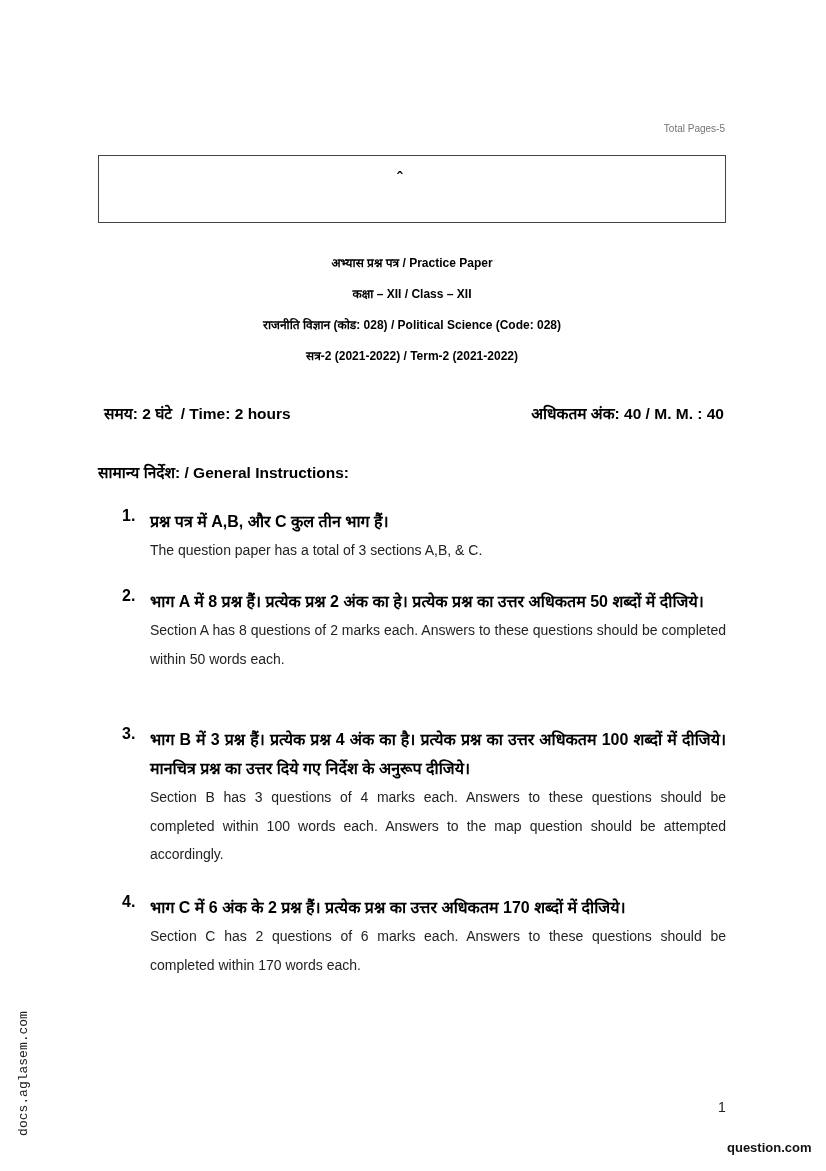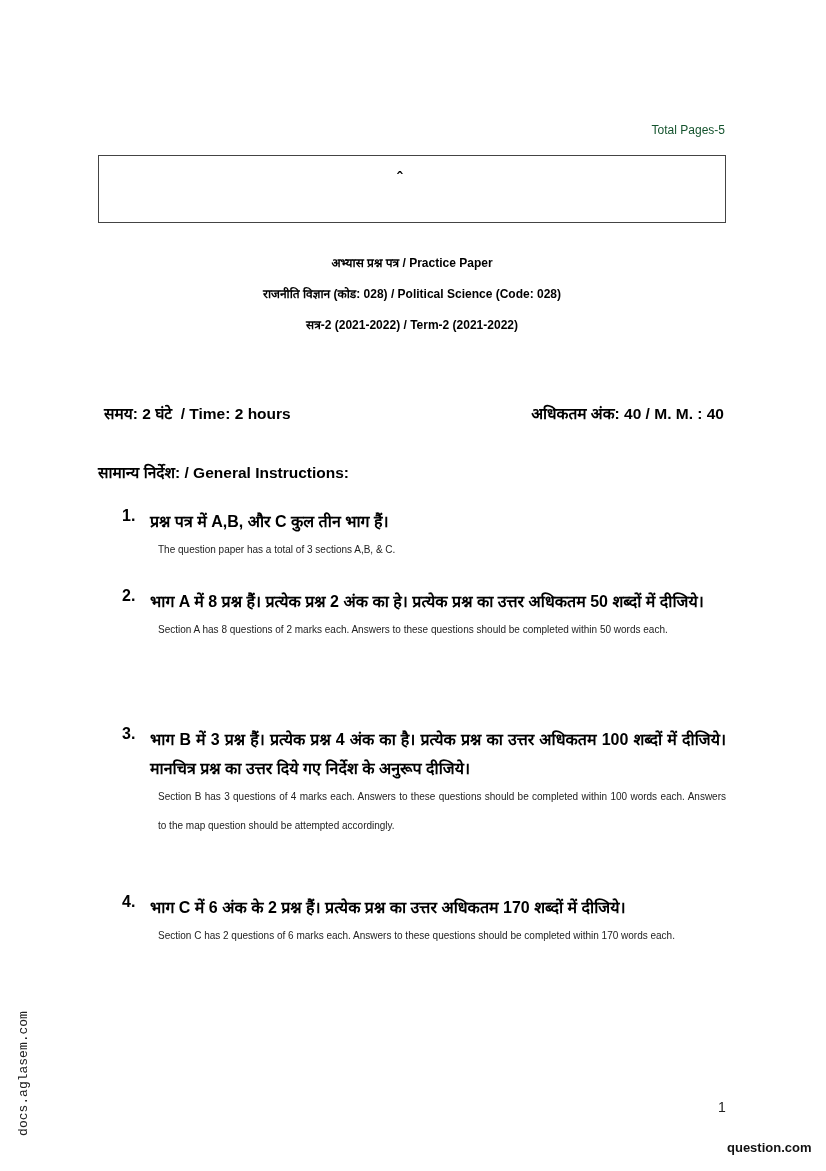--- a/index.html
+++ b/index.html
@@ -1,46 +1,47 @@
 <!DOCTYPE html>
 <html><head>
   <meta charset="utf-8">
   <style>
     html, body { margin: 0; padding: 0; background: #ffffff; }
     body { width: 826px; height: 1171px; position: relative; overflow: hidden; color: #000; font-family: "Liberation Sans", sans-serif; }
     .abs { position: absolute; }
-    .total-pages { right: 101px; top: 123px; font-size: 12px; color: #14532d; }
+    .total-pages { right: 101px; top: 123px; font-size: 10px; color: #737373; }
     .roll-box { left: 98px; top: 155px; width: 628px; height: 68px; border: 1.5px solid #444; box-sizing: border-box; }
     .caret { position: absolute; left: 298px; top: 14px; font-size: 16px; font-weight: bold; }
     .title-block { left: 98px; width: 628px; top: 248px; text-align: center; }
     .title-line { font-weight: bold; font-size: 12px; line-height: 31px; height: 31px; }
     .meta-row { left: 104px; width: 620px; top: 402px; font-size: 15.5px; font-weight: bold; display: flex; justify-content: space-between; }
     .meta-row span { font-weight: normal; }
     .meta-row .b { font-weight: bold; }
     .gi-heading { left: 98px; top: 461px; font-size: 15.5px; }
     .gi-heading .hi { font-weight: bold; }
     .instr { left: 122px; width: 604px; }
     .instr .num { position: absolute; left: 0; top: 0; font-weight: bold; font-size: 16px; }
     .instr .hi { margin-left: 28px; font-weight: bold; font-size: 16px; line-height: 29px; text-align: justify; }
-    .instr .en { margin-left: 36px; font-size: 10px; line-height: 28.5px; color: #222; text-align: justify; text-align-last: left; }
+    .instr .en { margin-left: 28px; font-size: 14px; line-height: 28.5px; color: #222; text-align: justify; text-align-last: left; }
     .page-num { left: 718px; top: 1099px; font-size: 14px; color: #222; }
     .brand { left: 727px; top: 1140px; font-size: 13px; font-weight: bold; color: #111; }
     .side-url { left: -42px; top: 1066px; font-family: "Liberation Mono", monospace; font-size: 13px; color: #222; transform: rotate(-90deg); transform-origin: center; width: 130px; text-align: center; }
   </style>
 </head>
 <body>
 
 <div class="abs total-pages">Total Pages-5</div>
 
 <div class="abs roll-box">
   <span class="caret">ˆ</span>
 </div>
 
 <div class="abs title-block">
   <div class="title-line">अभ्यास प्रश्न पत्र / Practice Paper</div>
+  <div class="title-line">कक्षा – XII / Class – XII</div>
   <div class="title-line">राजनीति विज्ञान  (कोड: 028) / Political Science (Code: 028)</div>
   <div class="title-line">सत्र-2 (2021-2022) / Term-2 (2021-2022)</div>
 </div>
 
 <div class="abs meta-row">
   <div>
     <span class="b">समय: 2 घंटे</span><span class="b" style="white-space:pre;">  / Time: 2 hours</span>
   </div>
   <div>
     <span class="b">अधिकतम अंक</span><span class="b">: 40 / M. M. : 40</span>

